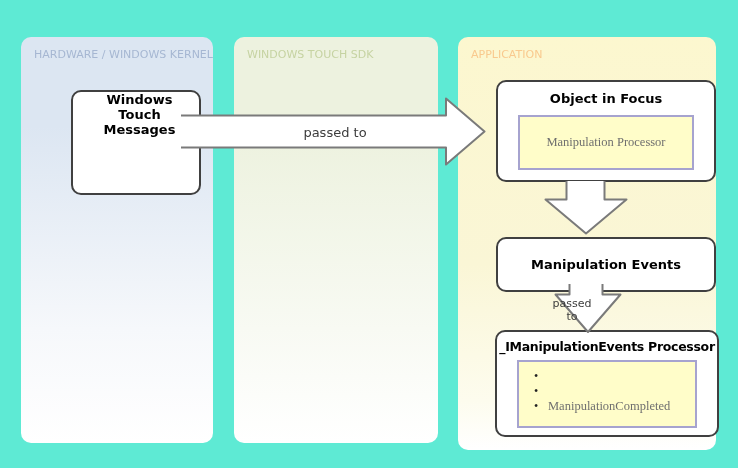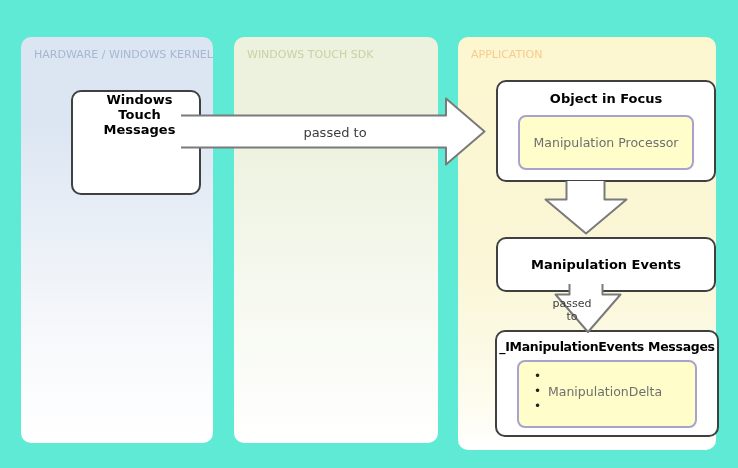--- a/index.html
+++ b/index.html
@@ -29,22 +29,23 @@
 
   .wtm { left:53px; top:90px; width:130px; height:105px;
          display:flex; align-items:flex-start; justify-content:center;padding-left:7px; }
   .wtm .node-title { max-width:78px; line-height:15px; }
 
   .oif { left:478px; top:80px; width:220px; height:102px; }
   .oif .node-title { margin-top:9px; }
 
   .sub-box {
     box-sizing:border-box; background:var(--accent-fill,#fffdc9);
-    border:2px solid var(--accent-border,#a6a3cf); border-radius:8px;
+    border:2px solid var(--accent-border,#a6a3cf); border-radius:0;
     color:var(--muted-text,#6f6f6f);
+    font-family:Liberation Serif, serif;
   }
   .proc { width:176px; height:55px; margin:9px auto 0;
           display:flex; align-items:center; justify-content:center; font-size:12.5px; white-space:nowrap; }
 
   .mev { left:478px; top:237px; width:220px; height:55px;
          display:flex; align-items:center; justify-content:center; }
 
   .imi { left:477px; top:330px; width:224px; height:107px; }
   .imi .node-title { margin-top:7px; font-size:12.5px; letter-spacing:-0.3px; white-space:nowrap; }
   .events-list { width:180px; height:68px; margin:6px auto 0; padding:7px 0 0 0; }
@@ -85,31 +86,31 @@
     <div class="sub-box proc">
       <span>Manipulation Processor</span>
     </div>
   </div>
 
   <div class="node mev">
     <div class="node-title">Manipulation Events</div>
   </div>
 
   <div class="node imi">
-    <div class="node-title">_IManipulationEvents Messages</div>
+    <div class="node-title">_IManipulationEvents Processor</div>
     <div class="sub-box events-list">
       <div class="bullet-row">
         <span class="bullet-dot">•</span>
       </div>
       <div class="bullet-row">
         <span class="bullet-dot">•</span>
-        <span>ManipulationDelta</span>
       </div>
       <div class="bullet-row">
         <span class="bullet-dot">•</span>
+        <span>ManipulationCompleted</span>
       </div>
     </div>
   </div>
 
   <svg class="arrow-layer" width="738" height="468" viewBox="0 0 738 468">
     <path class="arrow-path" d="M 181 115.5 H 446 V 98.5 L 484.5 131.5 L 446 164.5 V 147.5 H 181"></path>
     <path class="arrow-path" d="M 566.5 181 V 199.5 H 545.5 L 586 233.5 L 626.5 199.5 H 604.5 V 181"></path>
     <path class="arrow-path" d="M 569.5 284 V 294.5 H 555.5 L 588 332 L 620.5 294.5 H 602.5 V 284"></path>
   </svg>
 

